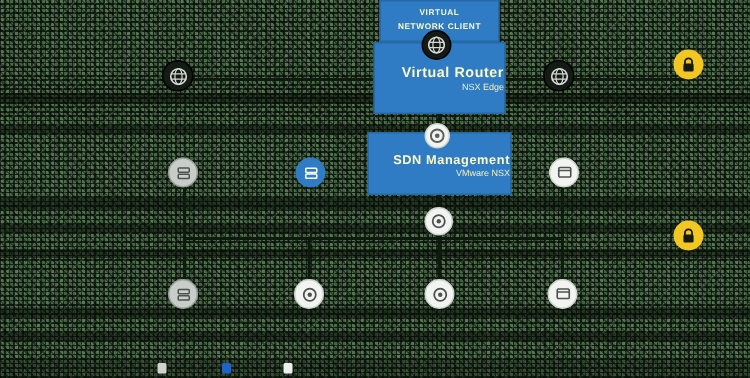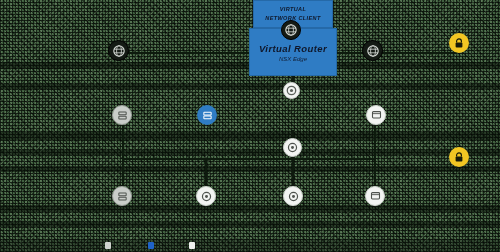--- a/index.html
+++ b/index.html
@@ -26,21 +26,21 @@
   }
   .band{position:absolute;left:0;right:0;background:rgba(6,12,6,.55);}
 
   
   .line{position:absolute;background:#0d1a0d;}
   .line.h{height:2px;}
   .line.v{width:2px;}
 
   
   .box{position:absolute;background:#2f7cc4;border:1px solid #2569a8;
-       color:#0f172a;text-align:center;box-sizing:border-box;font-style:italic;}
+       color:#fef9c3;text-align:right;box-sizing:border-box;}
   .box .t1{font-weight:bold;letter-spacing:.4px;}
   .box .t2{opacity:.92;}
 
   #vnc{left:253px;top:0px;width:80px;height:28px;display:flex;align-items:center;
        justify-content:center;flex-direction:column;gap:2px;}
   #vnc .t1{font-size:5.5px;line-height:7px;}
 
   #vrouter{left:249px;top:28px;width:88px;height:48px;padding-top:14px;}
   #vrouter .t1{font-size:9.5px;line-height:12px;}
   #vrouter .t2{font-size:6px;line-height:9px;}
@@ -107,20 +107,24 @@
   </div>
   <div class="node dark" style="left:281px;top:20px;width:20px;height:20px;">
     <svg width="12" height="12" viewBox="0 0 12 12" aria-hidden="true">
       <circle cx="6" cy="6" r="5.2" fill="none" stroke="#d8dcd8" stroke-width="1.1"></circle>
       <ellipse cx="6" cy="6" rx="2.4" ry="5.2" fill="none" stroke="#d8dcd8" stroke-width=".8"></ellipse>
       <line x1="1" y1="4.2" x2="11" y2="4.2" stroke="#d8dcd8" stroke-width=".8"></line>
       <line x1="1" y1="7.8" x2="11" y2="7.8" stroke="#d8dcd8" stroke-width=".8"></line>
     </svg>
   </div>
 
+  <div class="box" id="sdn">
+    <div class="t1">SDN Management</div>
+    <div class="t2">VMware NSX</div>
+  </div>
   <div class="node white" style="left:283px;top:82px;width:17px;height:17px;">
     <svg width="11" height="11" viewBox="0 0 12 12" aria-hidden="true">
       <circle cx="6" cy="6" r="4.6" fill="none" stroke="#5a605a" stroke-width="1.4"></circle>
       <circle cx="6" cy="6" r="1.7" fill="#5a605a"></circle>
     </svg>
   </div>
 
   <div class="node dark" style="left:108px;top:40px;width:21px;height:21px;">
     <svg width="12" height="12" viewBox="0 0 12 12" aria-hidden="true">
       <circle cx="6" cy="6" r="5.2" fill="none" stroke="#d8dcd8" stroke-width="1.1"></circle>

